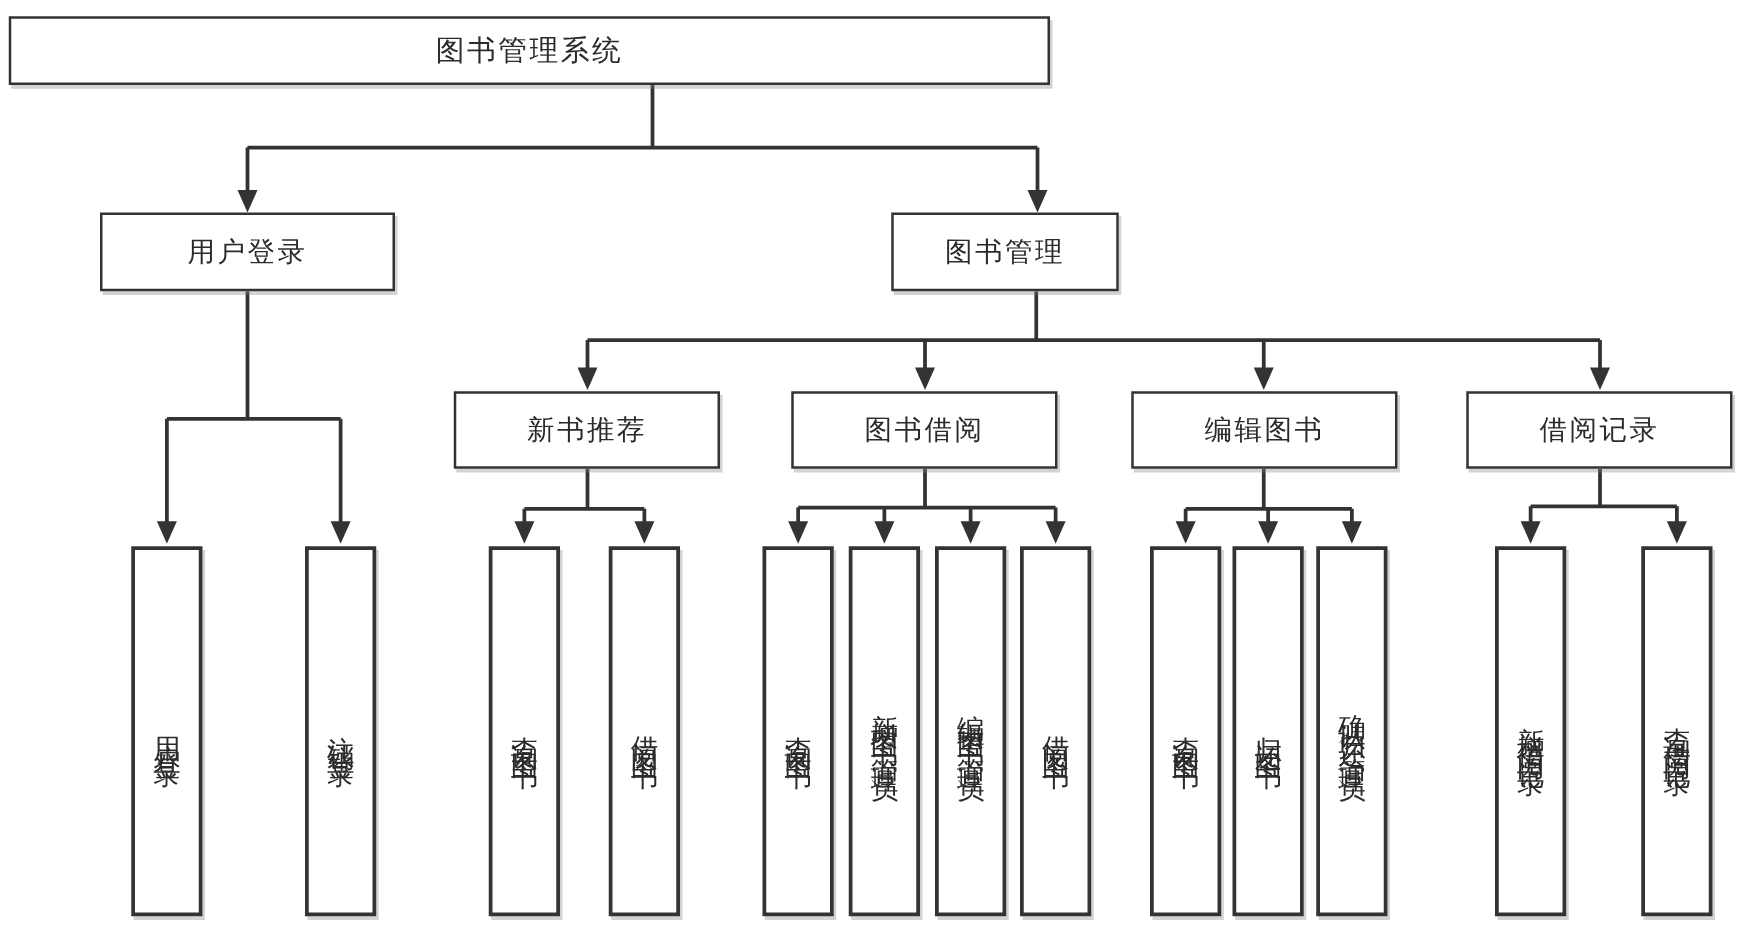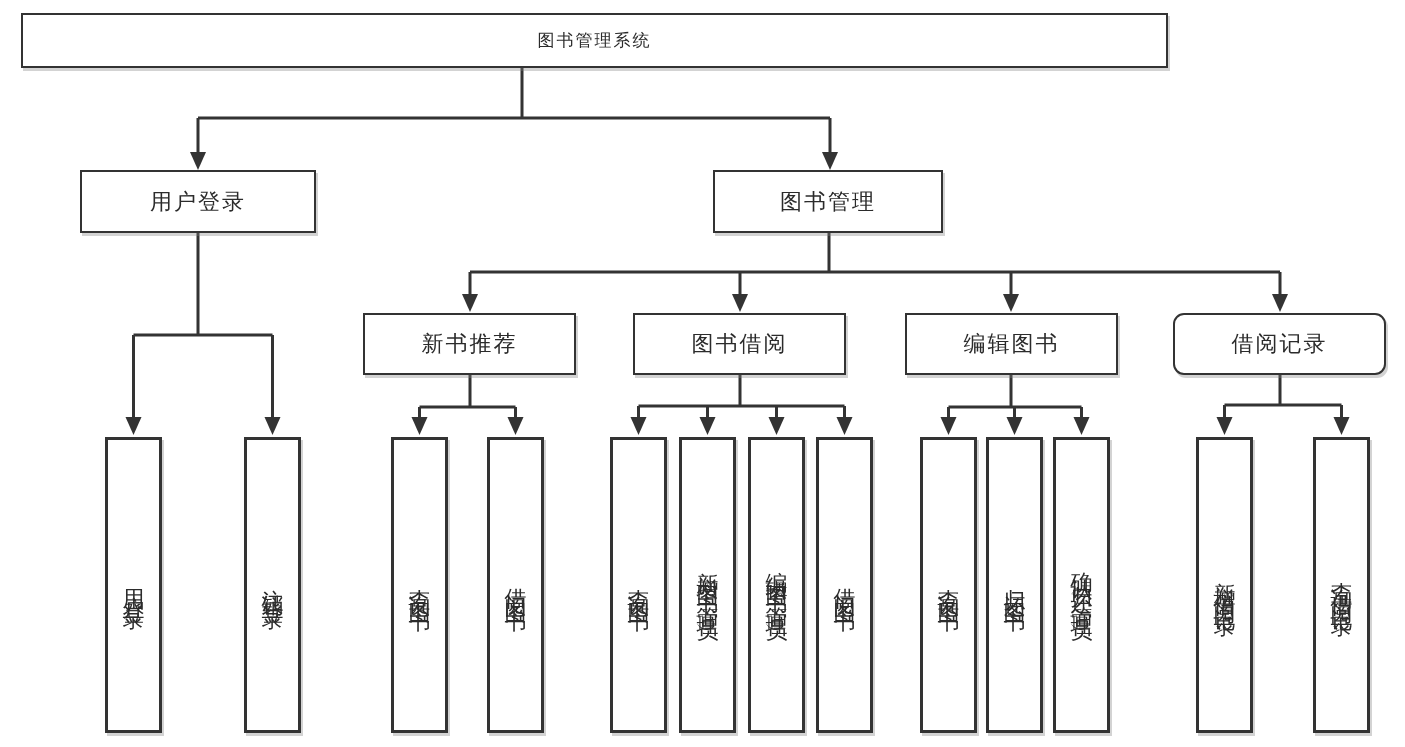--- a/index.html
+++ b/index.html
@@ -27,21 +27,21 @@
     border:2px solid var(--line);
     box-shadow:2px 3px 0 rgba(130,130,130,0.35);
     display:flex;align-items:center;justify-content:center;
     z-index:2;
   }
   .node .lbl{
     letter-spacing:2px;
     line-height:1;
     white-space:nowrap;
   }
-  .root{left:21px;top:13px;width:1147px;height:55px;font-size:17px;}
+  .root{left:7px;top:13px;width:833px;height:55px;font-size:23px;}
   .lvl2{top:170px;height:63px;font-size:22px;}
   .lvl3{top:313px;height:62px;width:213px;font-size:22px;}
   .leaf{
     top:437px;width:57px;height:296px;
     border-width:3px;
   }
   .leaf .lbl{
     writing-mode:vertical-rl;
     text-orientation:mixed;
     font-size:22px;
@@ -99,34 +99,34 @@
     <path class="ar" d="M1333.5 417 H1349.5 L1341.5 435 Z"></path>
   </svg>
 
   <div class="node root">
     <span class="lbl">图书管理系统</span>
   </div>
 
   <div class="node lvl2" style="left:80px;width:236px;">
     <span class="lbl">用户登录</span>
   </div>
-  <div class="node lvl2" style="left:713px;width:230px;">
+  <div class="node lvl2" style="left:713px;width:182px;">
     <span class="lbl">图书管理</span>
   </div>
 
   <div class="node lvl3" style="left:633px;">
     <span class="lbl">图书借阅</span>
   </div>
   <div class="node lvl3" style="left:363px;">
     <span class="lbl">新书推荐</span>
   </div>
   <div class="node lvl3" style="left:905px;">
     <span class="lbl">编辑图书</span>
   </div>
-  <div class="node lvl3" style="left:1173px;border-radius:11px;">
+  <div class="node lvl3" style="left:1173px;">
     <span class="lbl">借阅记录</span>
   </div>
 
   <div class="node leaf" style="left:105px;">
     <span class="lbl">用户登录</span>
   </div>
   <div class="node leaf" style="left:244px;">
     <span class="lbl">注销登录</span>
   </div>
 

